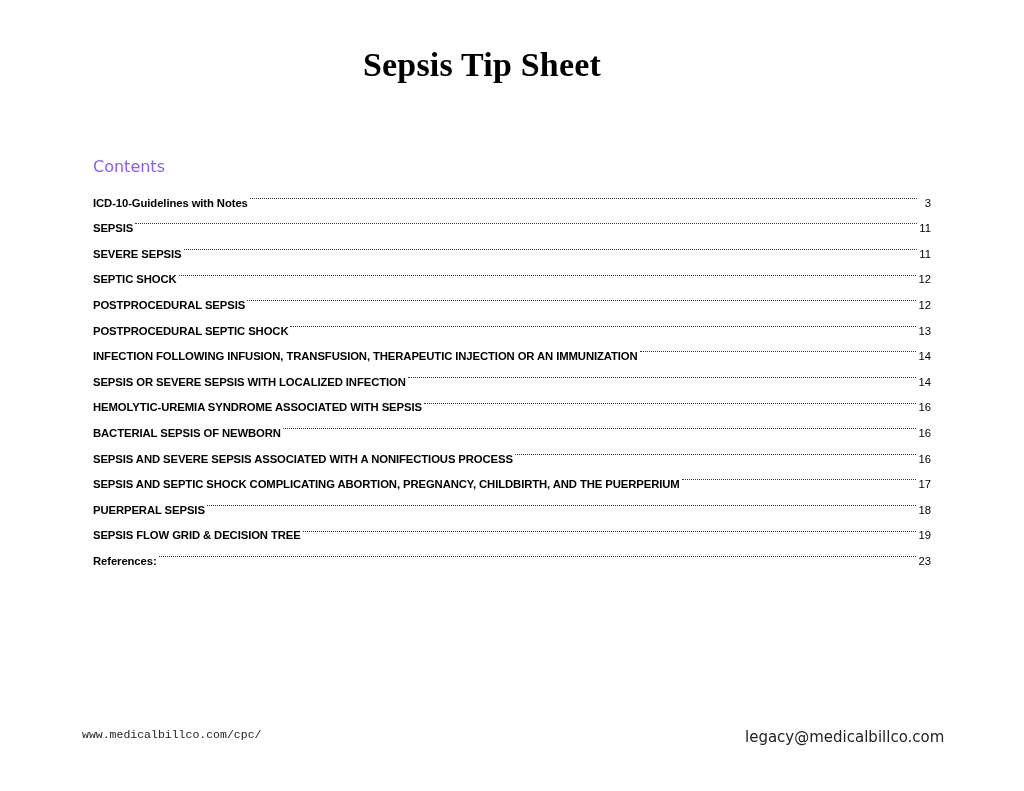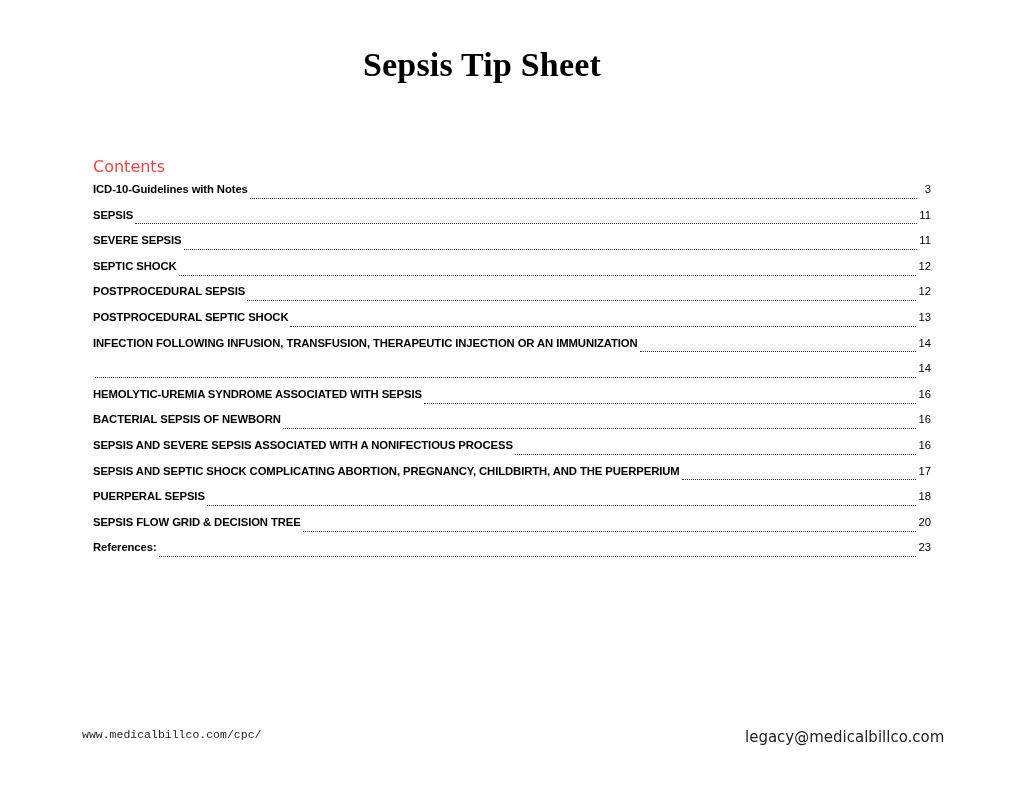--- a/index.html
+++ b/index.html
@@ -26,35 +26,35 @@
       font-size: 34px;
       letter-spacing: 0.2px;
       color: #000;
     }
     .toc-heading {
       position: absolute;
       top: 157px;
       left: 93px;
       font-family: "DejaVu Sans", sans-serif;
       font-size: 16px;
-      color: #ef4444;
+      color: #8b5cf6;
       font-weight: normal;
     }
     .toc {
       position: absolute;
       top: 183px;
       left: 93px;
       width: 838px;
       margin: 0;
       padding: 0;
       list-style: none;
     }
     .toc-row {
       display: flex;
-      align-items: flex-start;
+      align-items: flex-end;
       height: 25.6px;
       font-size: 11.3px;
       font-family: "Liberation Sans", sans-serif;
       cursor: pointer;
     }
     .toc-row .label {
       font-weight: bold;
       white-space: nowrap;
       letter-spacing: -0.1px;
     }
@@ -131,20 +131,21 @@
     <span class="label">POSTPROCEDURAL SEPTIC SHOCK</span>
     <span class="leader"></span>
     <span class="page">13</span>
   </li>
       <li class="toc-row">
     <span class="label">INFECTION FOLLOWING INFUSION, TRANSFUSION, THERAPEUTIC INJECTION OR AN IMMUNIZATION</span>
     <span class="leader"></span>
     <span class="page">14</span>
   </li>
       <li class="toc-row">
+    <span class="label">SEPSIS OR SEVERE SEPSIS WITH LOCALIZED INFECTION</span>
     <span class="leader"></span>
     <span class="page">14</span>
   </li>
       <li class="toc-row">
     <span class="label">HEMOLYTIC-UREMIA SYNDROME ASSOCIATED WITH SEPSIS</span>
     <span class="leader"></span>
     <span class="page">16</span>
   </li>
       <li class="toc-row">
     <span class="label">BACTERIAL SEPSIS OF NEWBORN</span>
@@ -162,21 +163,21 @@
     <span class="page">17</span>
   </li>
       <li class="toc-row">
     <span class="label">PUERPERAL SEPSIS</span>
     <span class="leader"></span>
     <span class="page">18</span>
   </li>
       <li class="toc-row">
     <span class="label">SEPSIS FLOW GRID &amp; DECISION TREE</span>
     <span class="leader"></span>
-    <span class="page">20</span>
+    <span class="page">19</span>
   </li>
       <li class="toc-row">
     <span class="label">References:</span>
     <span class="leader"></span>
     <span class="page">23</span>
   </li>
     </ul>
 
   <div class="footer-left">www.medicalbillco.com/cpc/</div>
   <div class="footer-right">legacy@medicalbillco.com</div>

